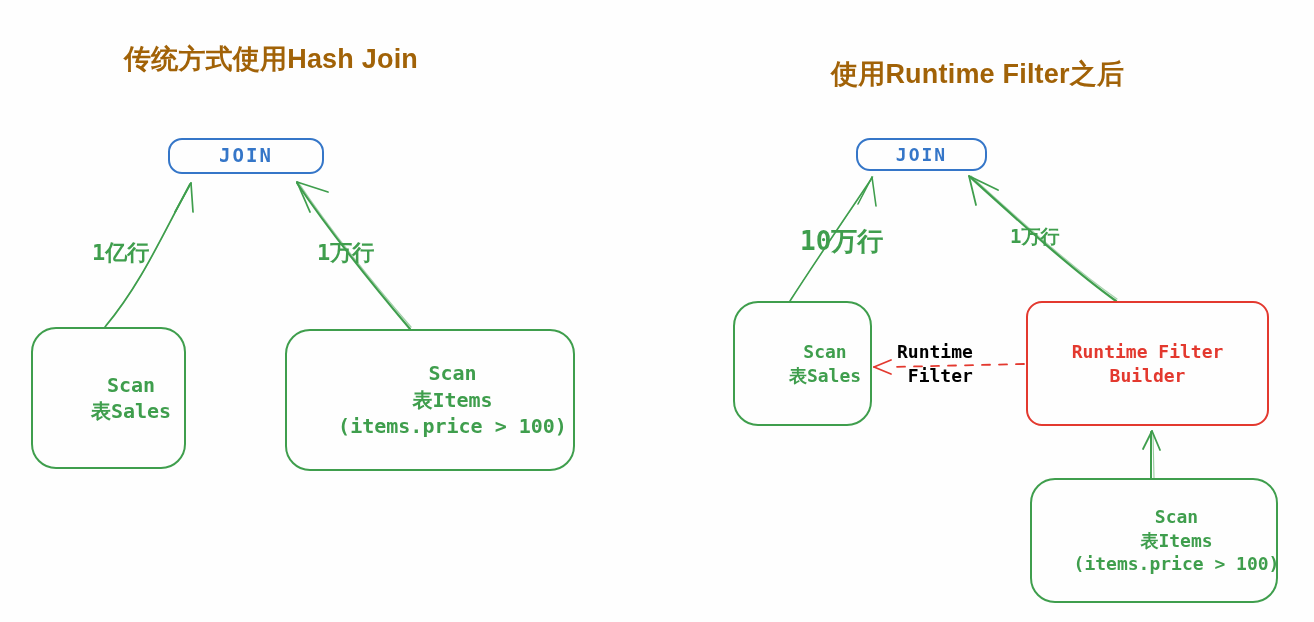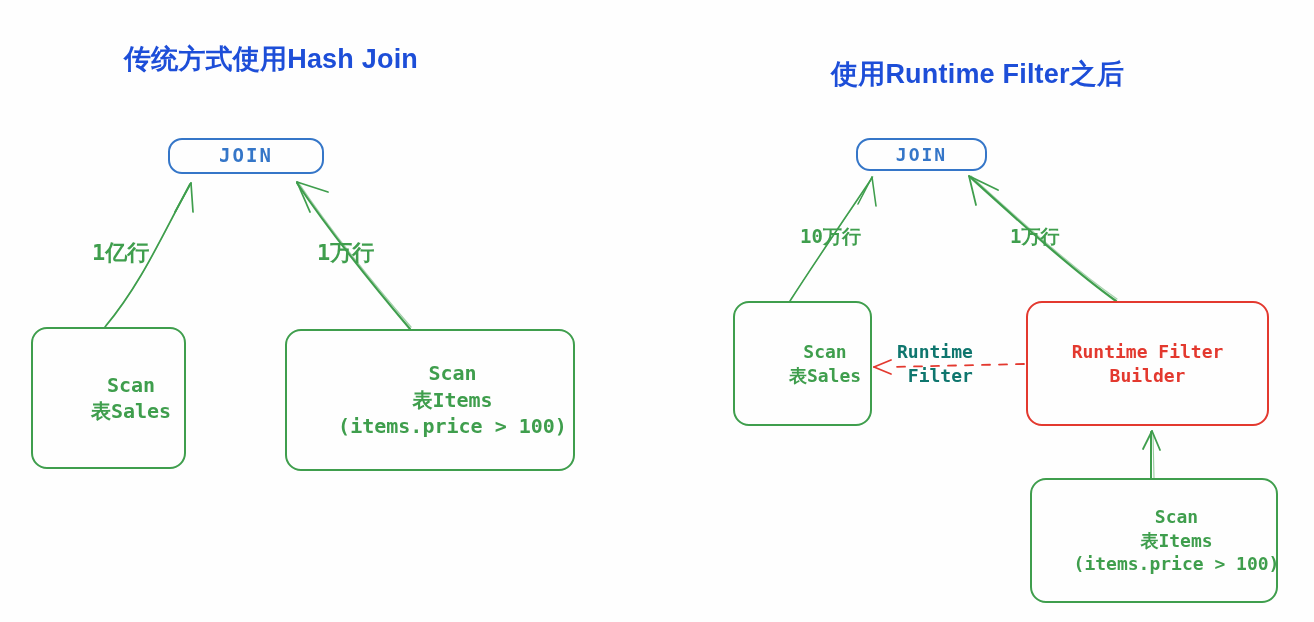--- a/index.html
+++ b/index.html
@@ -22,21 +22,21 @@
     top: 0;
     width: 1314px;
     height: 622px;
   }
 
   .panel-title {
     position: absolute;
     font-family: "Liberation Sans", sans-serif;
     font-size: 27px;
     font-weight: 600;
-    color: #1d4ed8;
+    color: #a16207;
     letter-spacing: 0.2px;
     white-space: nowrap;
   }
   #title-left  { left: 124px; top: 41px; }
   #title-right { left: 831px; top: 56px; }
 
   
   .node {
     position: absolute;
     box-sizing: border-box;
@@ -49,21 +49,21 @@
     border-width: 2px;
     font-family: "DejaVu Sans Mono", "Liberation Mono", monospace;
     font-weight: 700;
     line-height: 1.32;
     text-align: center;
     white-space: pre;
   }
   .node-green {
     border-color: #3f9e4d;
     color: #3f9e4d;
-    border-radius: 16px;
+    border-radius: 25px;
     padding-left: 45px;
   }
   .node-red {
     border-color: #e3392f;
     color: #e3392f;
     border-radius: 16px;
   }
   .node-blue {
     border-color: #3576c8;
     color: #3576c8;
@@ -108,26 +108,26 @@
   
   .edge-label {
     position: absolute;
     color: #3f9e4d;
     font-family: "DejaVu Sans Mono", "Liberation Mono", monospace;
     font-weight: 700;
     white-space: nowrap;
   }
   #label-1yi   { left: 92px; top: 238px; font-size: 22px; }
   #label-1wan-left { left: 317px; top: 238px; font-size: 22px; }
-  #label-10wan { left: 800px; top: 224px; font-size: 19px; }
+  #label-10wan { left: 800px; top: 224px; font-size: 26px; }
   #label-1wan-right { left: 1010px; top: 224px; font-size: 19px; }
 
   .edge-label-red {
     position: absolute;
-    color: #0f766e;
+    color: #000000;
     font-family: "DejaVu Sans Mono", "Liberation Mono", monospace;
     font-weight: 700;
     font-size: 18px;
     line-height: 1.35;
     text-align: center;
     white-space: pre;
   }
   #label-runtime-filter { left: 897px; top: 340px; }
 </style>
 </head>

